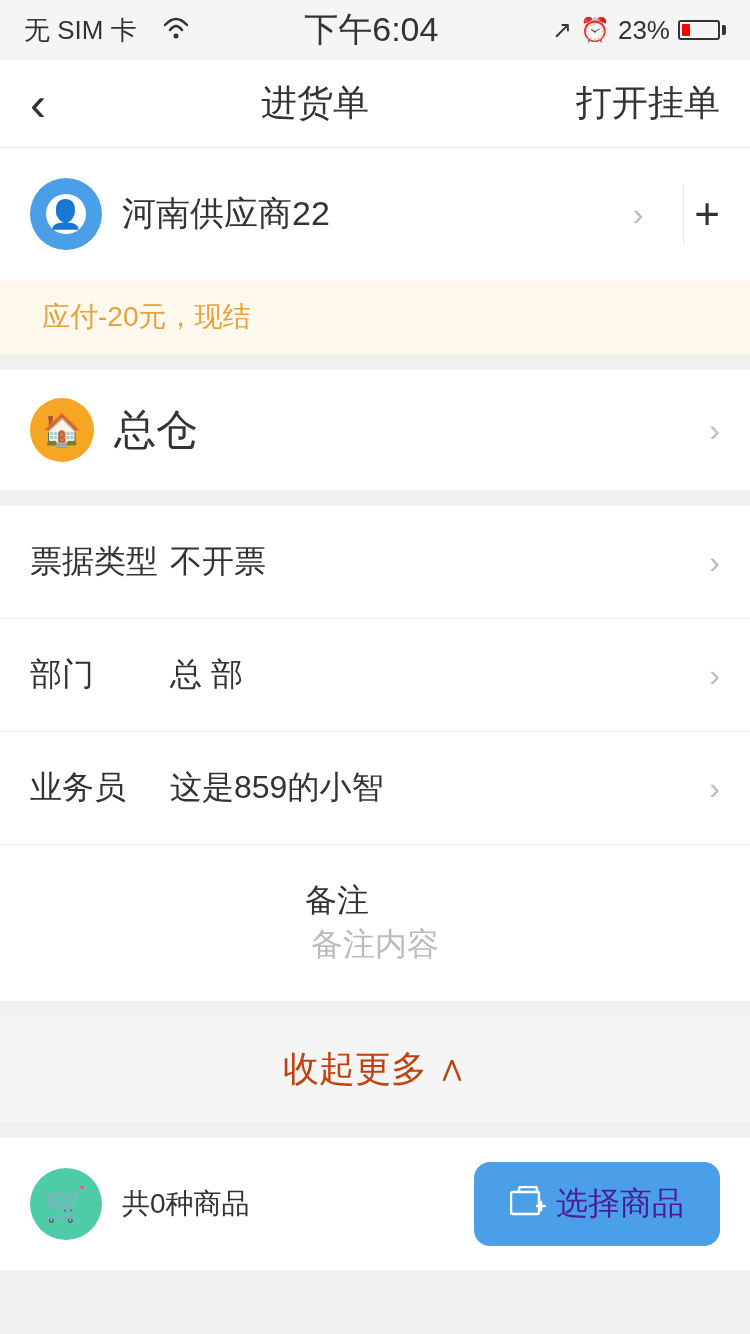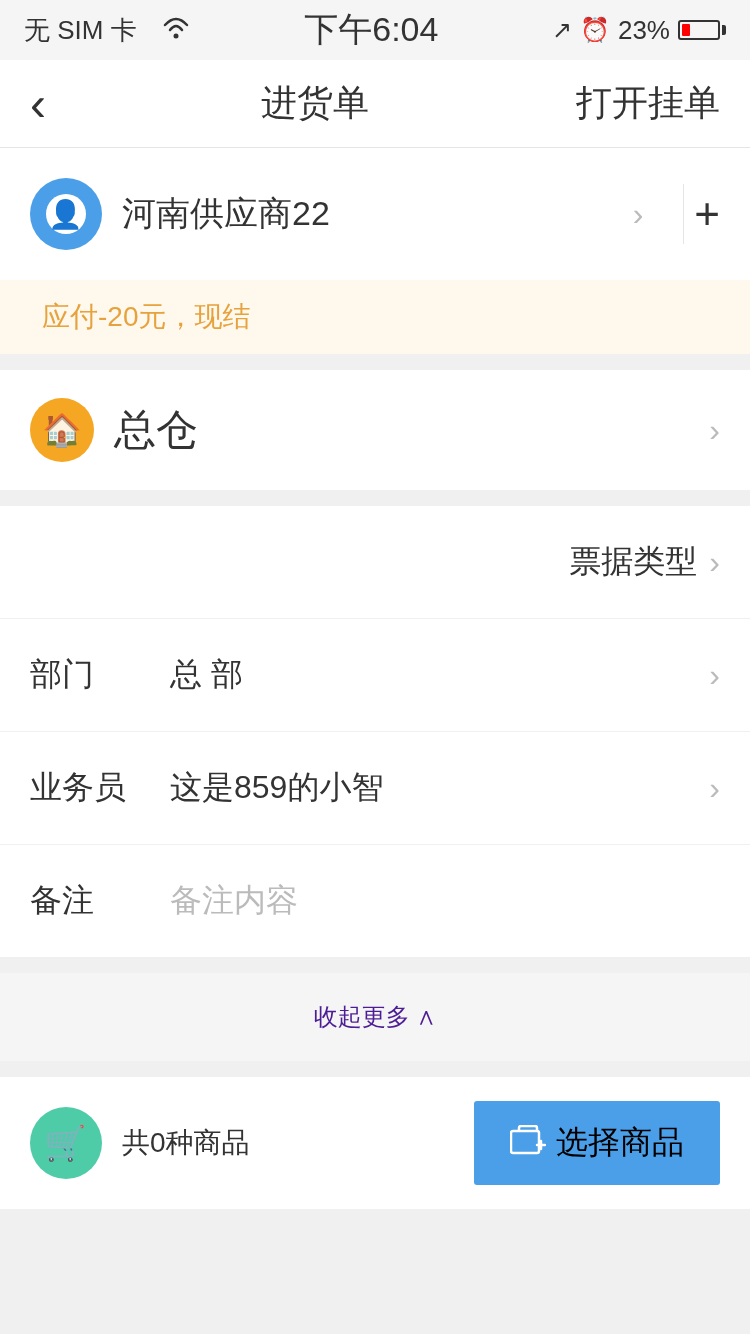--- a/index.html
+++ b/index.html
@@ -168,20 +168,21 @@
     .form-row {
       display: flex;
       align-items: center;
       padding: 34px 30px;
       border-bottom: 1px solid #f0f0f0;
       min-height: 100px;
       justify-content: flex-end;
     }
     .form-row:last-child {
       border-bottom: none;
+      flex-direction: column;
     }
     .form-label {
       font-size: 32px;
       color: #333;
       width: 140px;
       flex-shrink: 0;
     }
     .form-value {
       flex: 1;
       font-size: 32px;
@@ -195,22 +196,22 @@
       font-size: 32px;
     }
 
     
     .collapse-row {
       background: #f5f5f5;
       display: flex;
       align-items: center;
       justify-content: center;
       padding: 28px 30px;
-      font-size: 24px;
-      color: #4c1d95;
+      font-size: 36px;
+      color: #c2410c;
       cursor: pointer;
       margin-bottom: 16px;
     }
 
     
     .footer-row {
       background: #fff;
       display: flex;
       align-items: center;
       padding: 24px 30px;
@@ -231,24 +232,24 @@
       color: #fff;
       font-size: 34px;
     }
     .product-count {
       flex: 1;
       font-size: 28px;
       color: #333;
     }
     .select-btn {
       background: #4a9fe8;
-      color: #000000;
+      color: #4c1d95;
       font-size: 32px;
       padding: 20px 36px;
-      border-radius: 3px;
+      border-radius: 16px;
       display: flex;
       align-items: center;
       gap: 10px;
       cursor: pointer;
     }
     .select-btn-icon {
       font-size: 30px;
     }
 
     
@@ -347,20 +348,21 @@
       </div>
       <span class="warehouse-name">总仓</span>
       <span class="row-chevron">›</span>
     </div>
   </div>
 
   <div class="form-section">
 
     <div class="form-row">
       <span class="form-label">票据类型</span>
+      <span class="form-value">不开票</span>
       <span class="form-chevron">›</span>
     </div>
 
     <div class="form-row">
       <span class="form-label">部门</span>
       <span class="form-value">总 部</span>
       <span class="form-chevron">›</span>
     </div>
 
     <div class="form-row">

